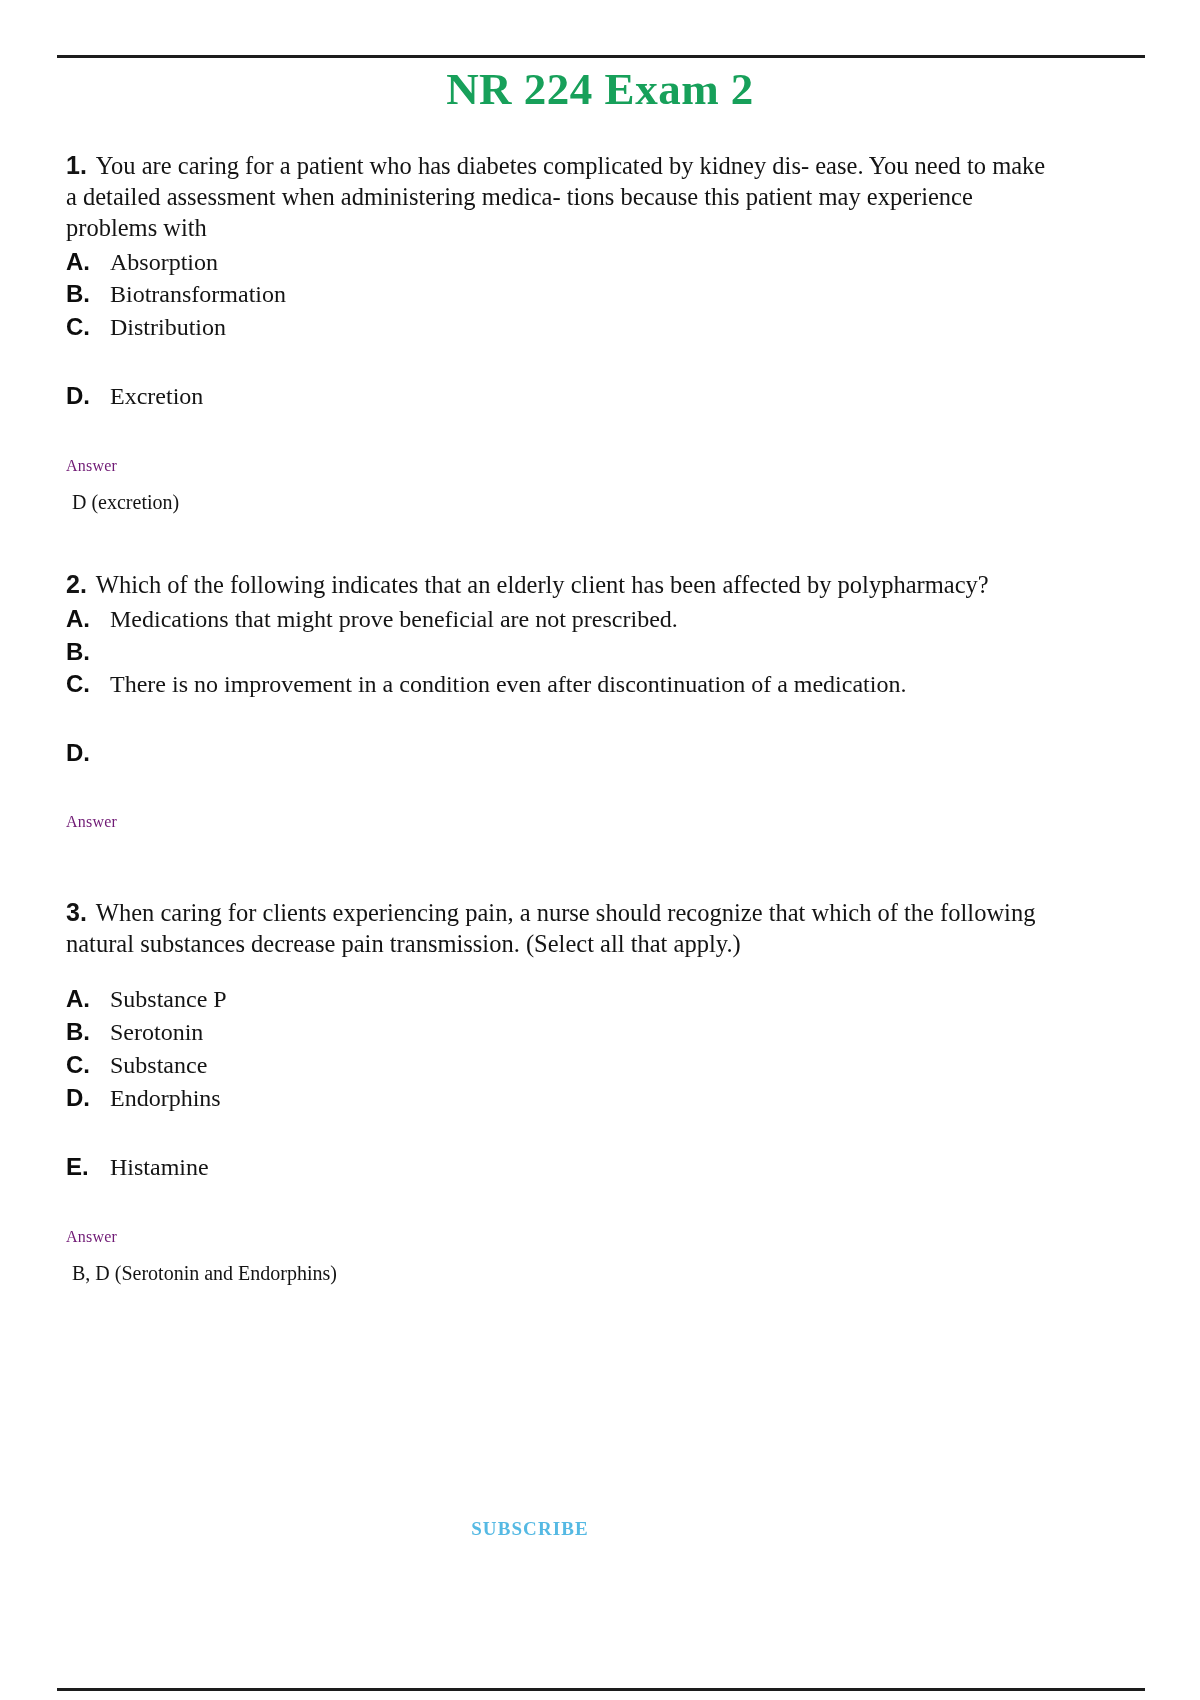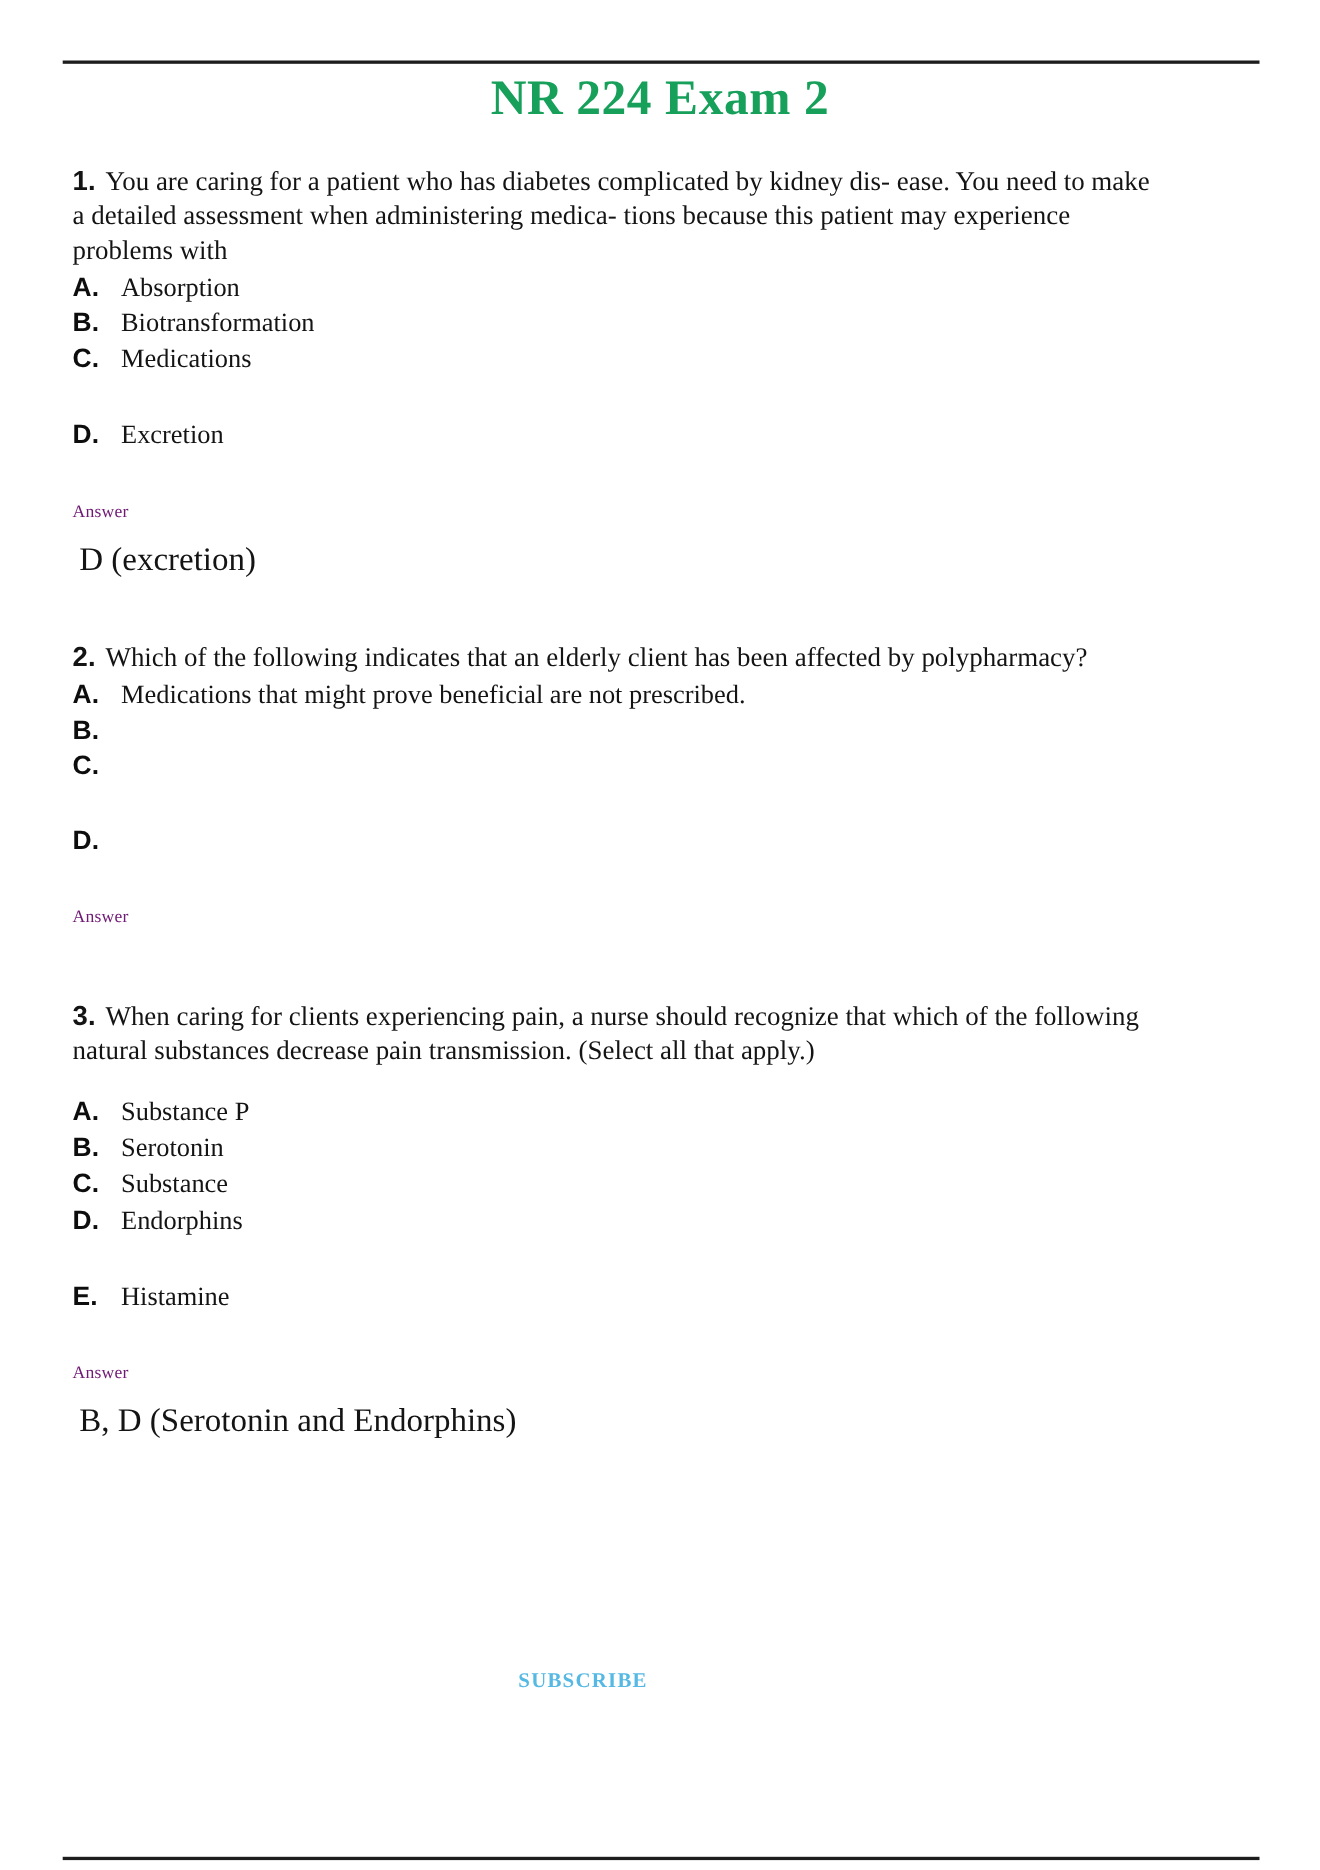--- a/index.html
+++ b/index.html
@@ -98,21 +98,21 @@
   .answer-block { margin-top: 44px; }
   .answer-label {
     font-family: "Liberation Serif", "DejaVu Serif", serif;
     font-weight: normal;
     font-size: 16px;
     color: #701a75;
     margin: 0 0 14px 0;
     letter-spacing: 0.2px;
   }
   .answer-text {
-    font-size: 30px;
+    font-size: 20px;
     line-height: 1.3;
     color: #141414;
     padding-left: 6px;
     margin: 0;
   }
 
   .spacer-lg { height: 52px; }
   .spacer-sm { height: 22px; }
 
   .subscribe-wrap {
@@ -150,21 +150,21 @@
         <div class="option">
           <span class="opt-letter">A.</span>
           <span class="opt-text">Absorption</span>
         </div>
         <div class="option">
           <span class="opt-letter">B.</span>
           <span class="opt-text">Biotransformation</span>
         </div>
         <div class="option">
           <span class="opt-letter">C.</span>
-          <span class="opt-text">Medications</span>
+          <span class="opt-text">Distribution</span>
         </div>
         <div class="option gap-before">
           <span class="opt-letter">D.</span>
           <span class="opt-text">Excretion</span>
         </div>
       </div>
 
       <div class="answer-block">
         <p class="answer-label">Answer</p>
         <p class="answer-text">D (excretion)</p>
@@ -179,20 +179,21 @@
       <div class="options">
         <div class="option">
           <span class="opt-letter">A.</span>
           <span class="opt-text">Medications that might prove beneficial are not prescribed.</span>
         </div>
         <div class="option">
           <span class="opt-letter">B.</span>
         </div>
         <div class="option">
           <span class="opt-letter">C.</span>
+          <span class="opt-text">There is no improvement in a condition even after discontinuation of a medication.</span>
         </div>
         <div class="option gap-before">
           <span class="opt-letter">D.</span>
         </div>
       </div>
 
       <div class="answer-block">
         <p class="answer-label">Answer</p>
       </div>
     </div>

